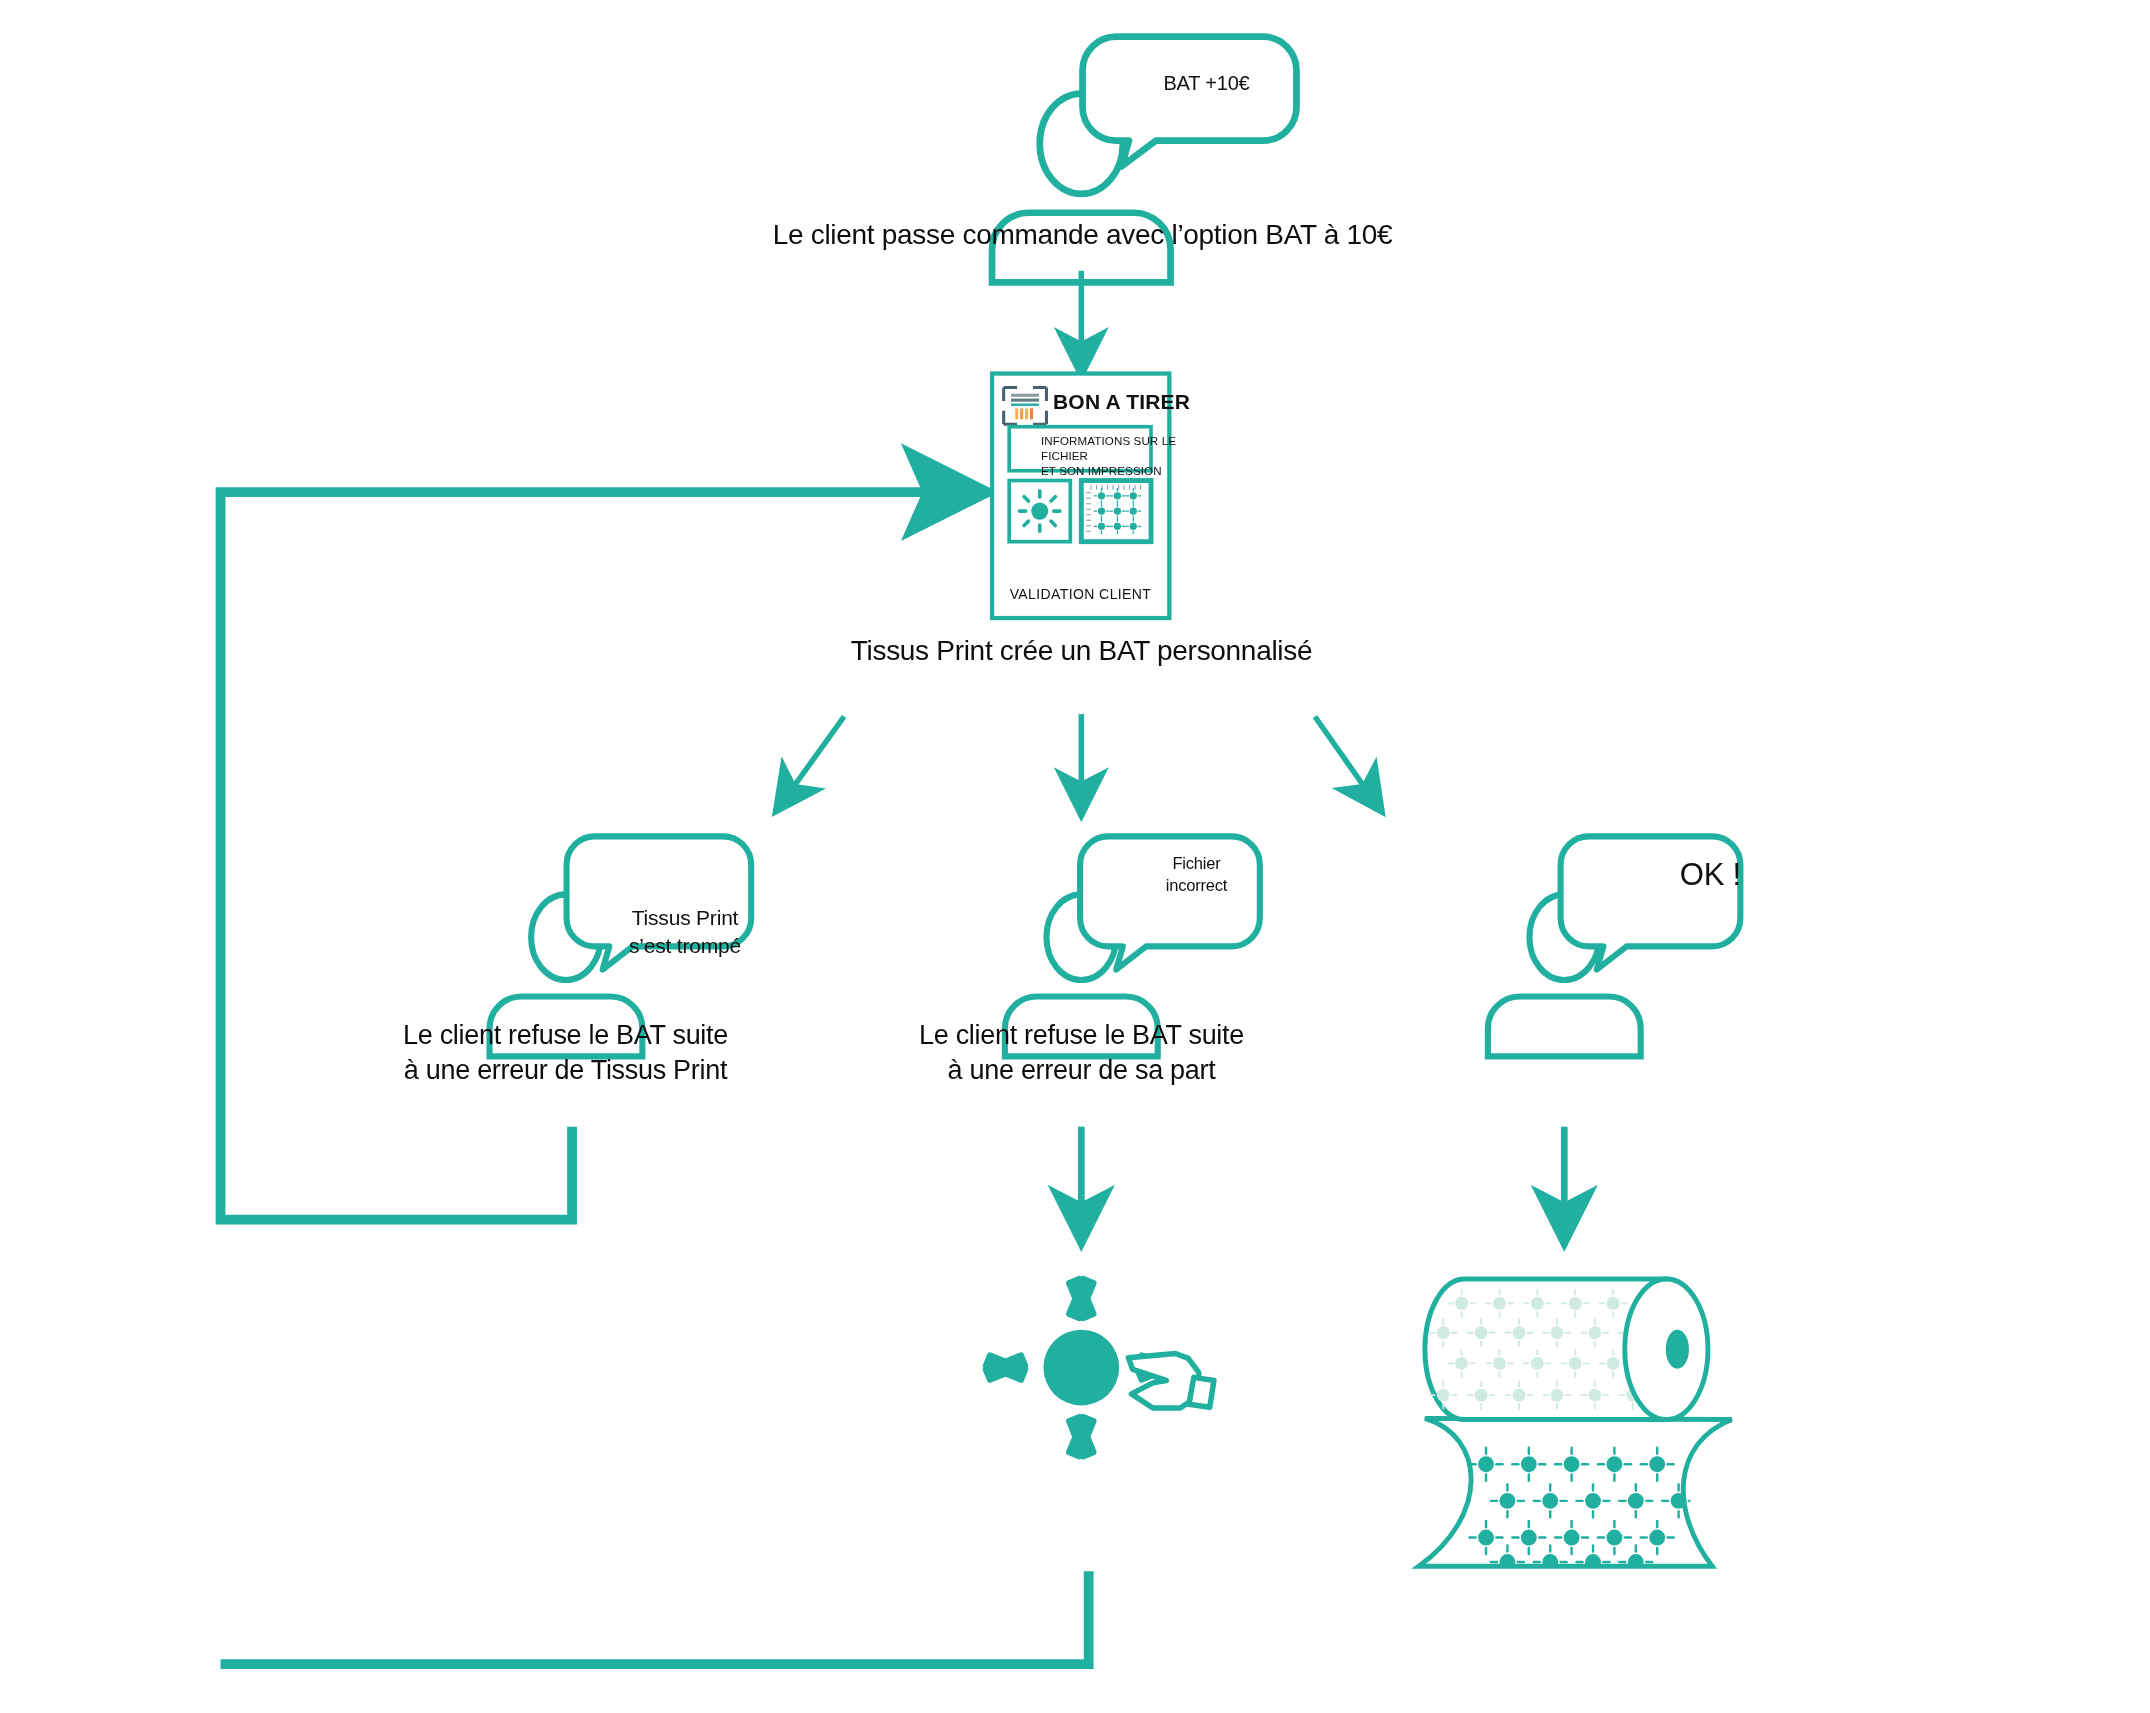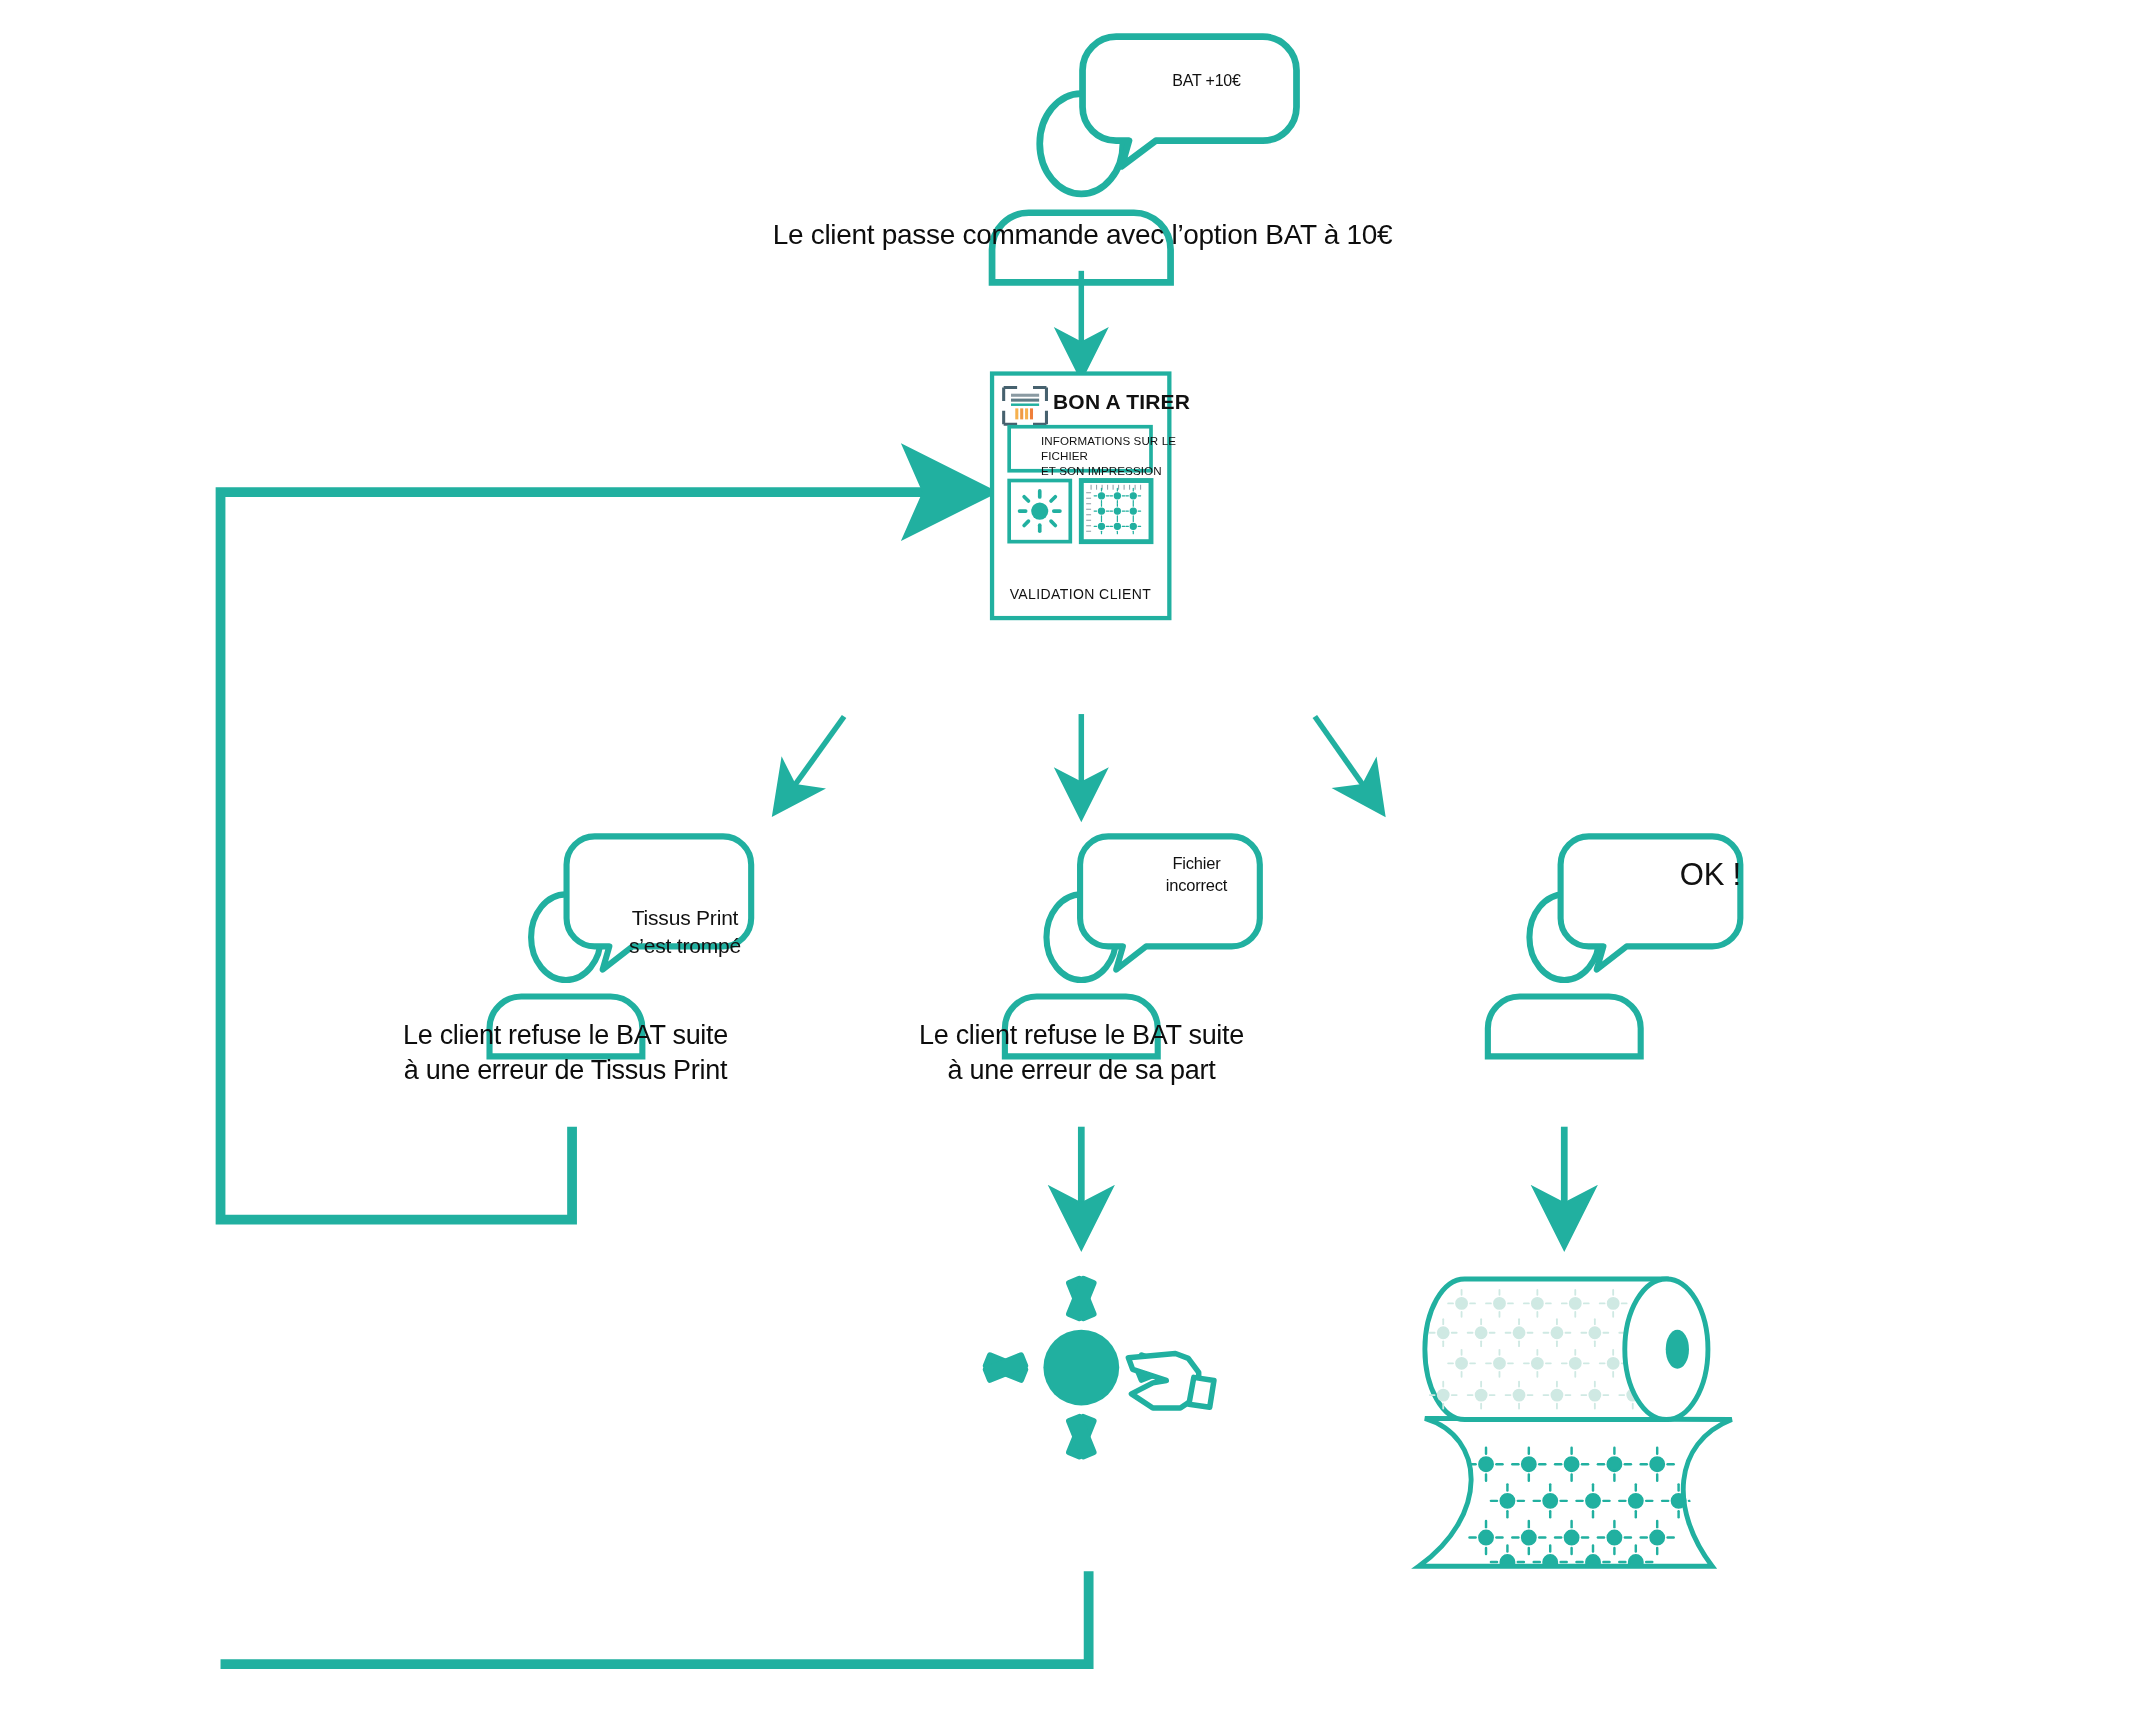--- a/index.html
+++ b/index.html
@@ -56,21 +56,21 @@
   </svg>
 
   <svg class="layer" viewBox="0 0 3517 2802">
     <ellipse cx="1768" cy="235" rx="68" ry="82" fill="none" stroke="#21b0a0" stroke-width="11"></ellipse>
     <path d="M1682,348 h172 a60,60 0 0 1 60,60 v54 h-292 v-54 a60,60 0 0 1 60,-60 z" fill="none" stroke="#21b0a0" stroke-width="11"></path>
     <path d="M1845,110 L1865,135 L1845,152 L1898,152
              M1845,110 L1845,152" fill="none" stroke="none"></path>
     <path d="M1880,60 h185 a55,55 0 0 1 55,55 v60 a55,55 0 0 1 -55,55 h-175 l-56,42 12,-42 h-21
              a55,55 0 0 1 -55,-55 v-60 a55,55 0 0 1 55,-55 z" fill="#ffffff" stroke="#21b0a0" stroke-width="11" stroke-linejoin="round"></path>
   </svg>
-  <div class="bubble-txt" style="left:1130px;top:70px;width:153px;font-size:16px;">BAT +10€</div>
+  <div class="bubble-txt" style="left:1130px;top:70px;width:153px;font-size:20px;">BAT +10€</div>
 
   <div class="cap cap-lg" style="left:624px;top:217px;width:917px;">Le client passe commande avec l’option BAT à 10€</div>
 
   <svg class="layer" viewBox="0 0 3517 2802">
     <rect x="1622" y="611" width="290" height="400" fill="#ffffff" stroke="#21b0a0" stroke-width="7"></rect>
 
     <g>
       <path d="M1641,634 h22 M1641,634 v22 M1689,634 h22 M1711,634 v22
                M1641,694 v-22 M1641,694 h22 M1711,694 v-22 M1711,694 h-22" fill="none" stroke="#46616e" stroke-width="5"></path>
       <rect x="1653" y="644" width="46" height="5" fill="#8a9aa2"></rect>
@@ -183,20 +183,21 @@
           <line x1="1861" y1="861" x2="1865" y2="861"></line>
         </g>
     </g>
   </svg>
 
   <div class="doc-title" style="left:1053px;top:390px;">BON A TIRER</div>
   <div class="doc-info" style="left:1009px;top:434px;width:142px;">INFORMATIONS SUR LE FICHIER
 ET SON IMPRESSION</div>
   <div class="doc-valid" style="left:992px;top:586px;width:177px;">VALIDATION CLIENT</div>
 
+  <div class="cap cap-lg" style="left:623px;top:633px;width:917px;">Tissus Print crée un BAT personnalisé</div>
 
   <svg class="layer" viewBox="0 0 3517 2802">
     <ellipse cx="925" cy="1533" rx="57" ry="70" fill="none" stroke="#21b0a0" stroke-width="10"></ellipse>
     <path d="M852,1630 h146 a52,52 0 0 1 52,52 v46 h-250 v-46 a52,52 0 0 1 52,-52 z" fill="none" stroke="#21b0a0" stroke-width="10"></path>
     <path d="M1022,1368 h160 a46,46 0 0 1 46,46 v88 a46,46 0 0 1 -46,46 h-148 l-49,38 11,-38 h-24
              a46,46 0 0 1 -46,-46 v-88 a46,46 0 0 1 46,-46 z" fill="#ffffff" stroke="#21b0a0" stroke-width="10" stroke-linejoin="round"></path>
   </svg>
   <div class="bubble-txt" style="left:619px;top:904px;width:132px;font-size:21px;text-align:center;">Tissus Print
 s’est trompé</div>
   <div class="cap cap-md" style="left:269px;top:1018px;width:593px;">Le client refuse le BAT suite

